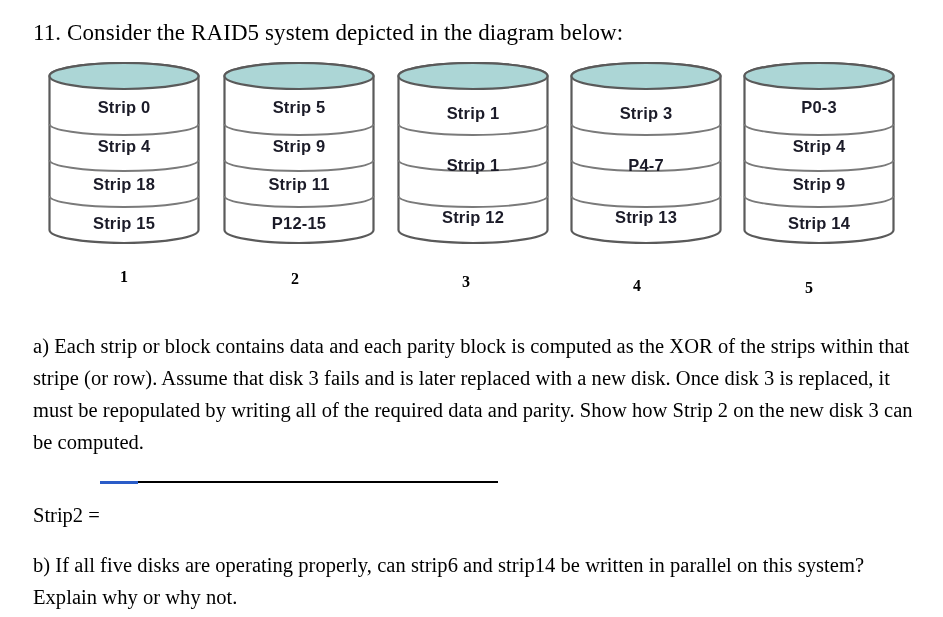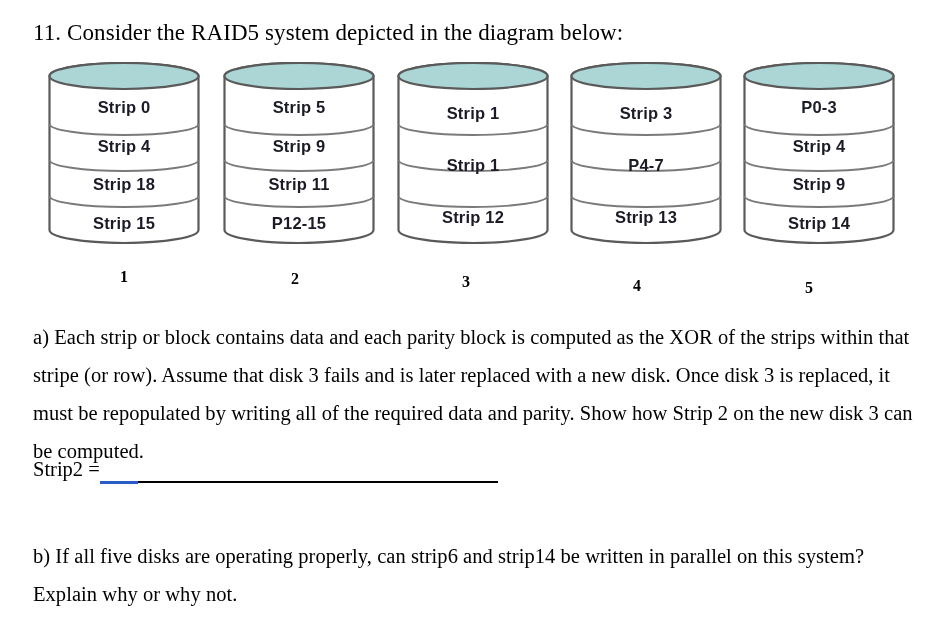--- a/index.html
+++ b/index.html
@@ -88,23 +88,24 @@
     color: #000000;
     text-align: center;
     width: 30px;
   }
 
   
   .para {
     position: absolute;
     font-family: "Liberation Serif", "DejaVu Serif", serif;
     font-size: 20.5px;
-    line-height: 38px;
+    line-height: 32px;
     color: #000000;
     letter-spacing: 0.05px;
+    margin-top: 12px;
   }
 
   #para-a {
     left: 33px;
     top: 318px;
     width: 885px;
   }
 
   #para-b {
     left: 33px;
@@ -120,20 +121,21 @@
     height: 32px;
     display: flex;
     align-items: baseline;
   }
 
   #answer-label {
     font-family: "Liberation Serif", "DejaVu Serif", serif;
     font-size: 20.5px;
     color: #000000;
     white-space: nowrap;
+    margin-top: 46px;
   }
 
   #answer-blank {
     position: absolute;
     left: 100px;
     top: 481px;
     width: 398px;
     height: 3px;
   }
 

